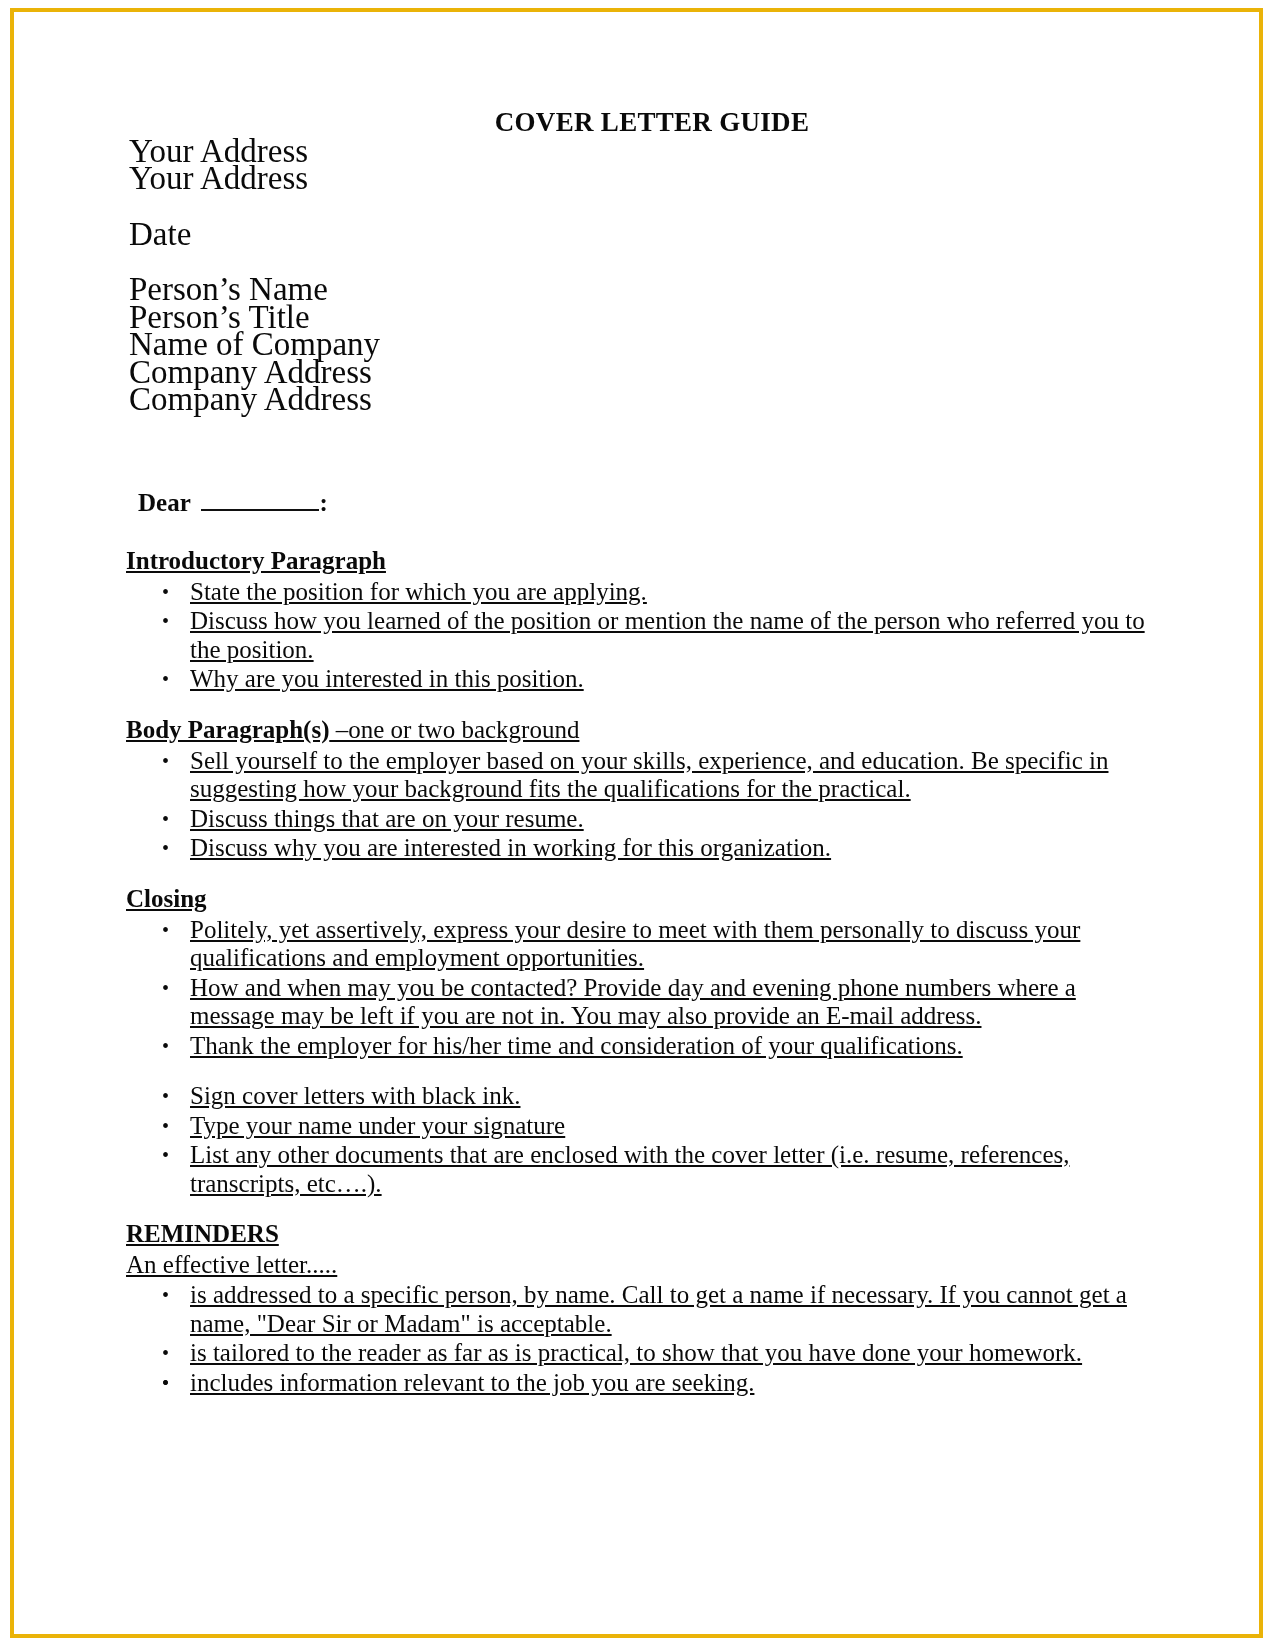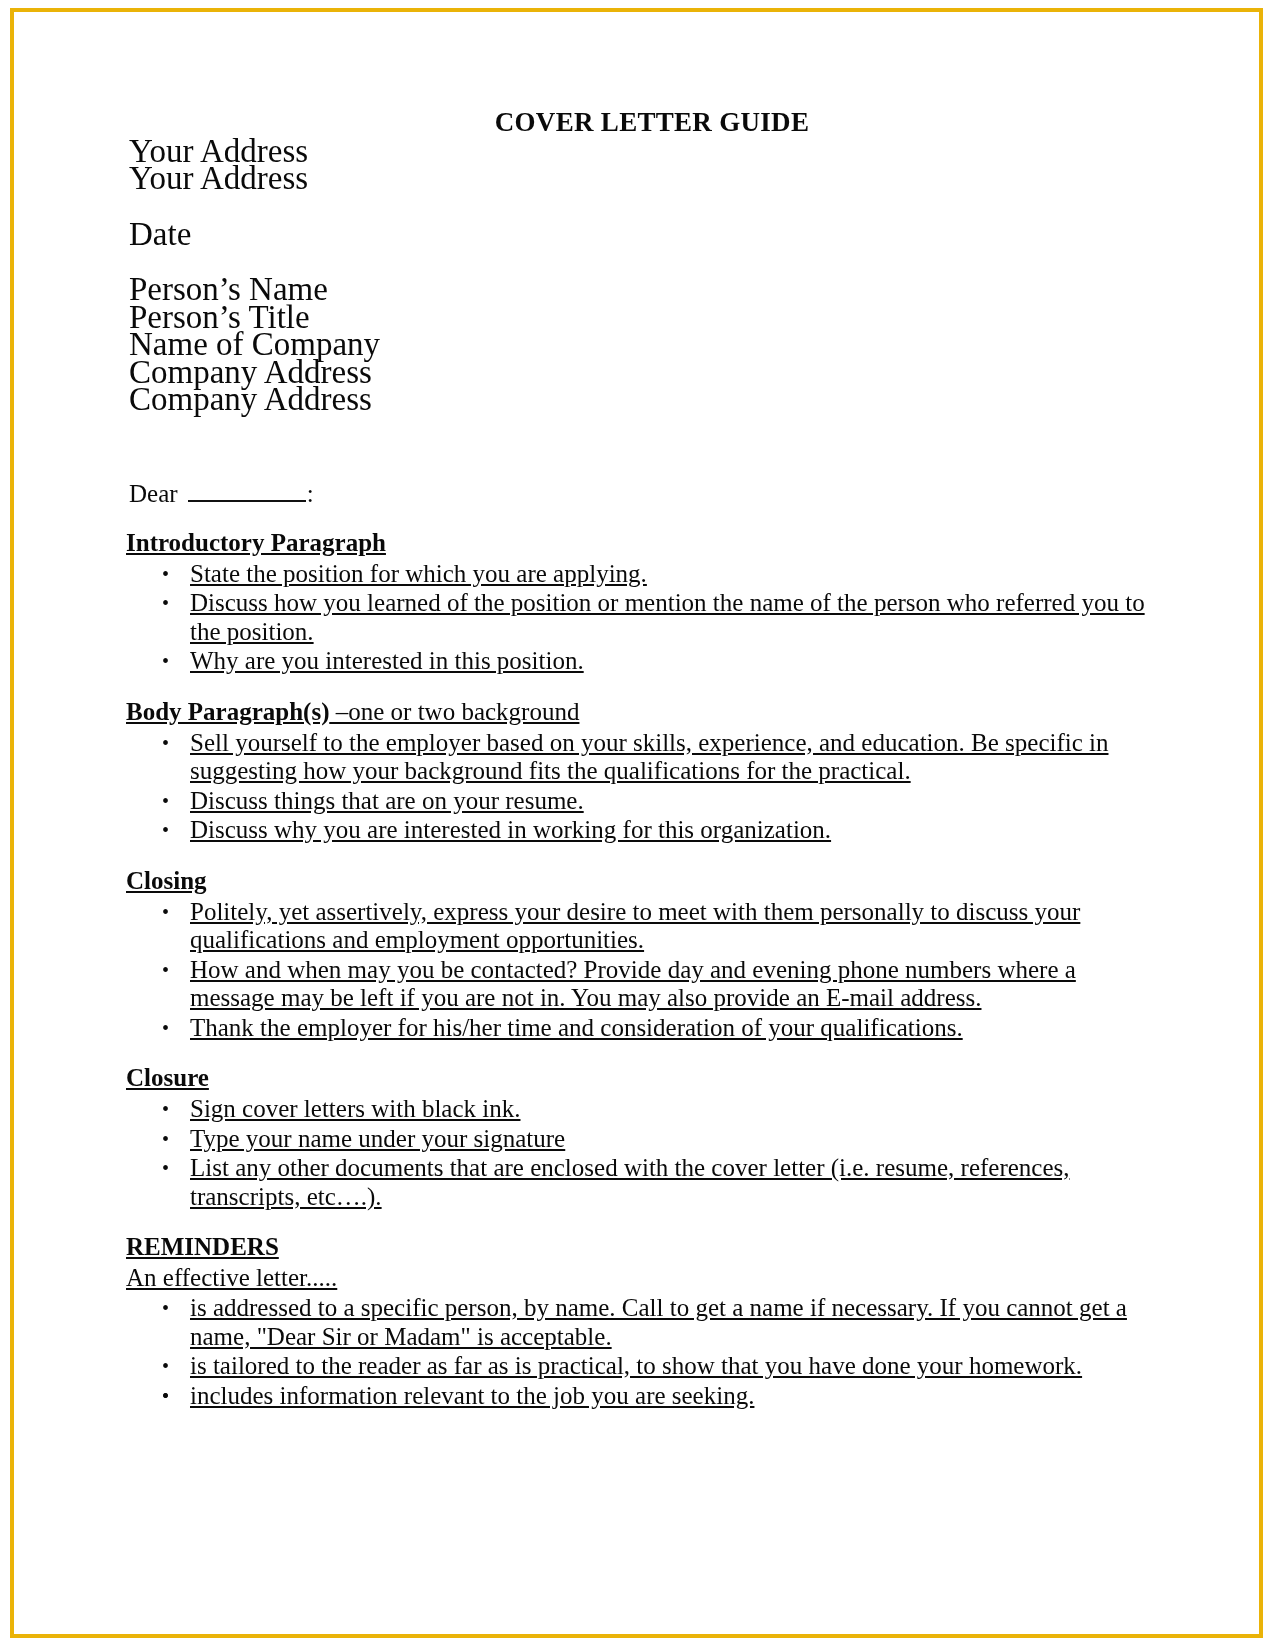--- a/index.html
+++ b/index.html
@@ -50,21 +50,22 @@
   }
 
   .spacer-sm { height: 21px; }
   .spacer-md { height: 28px; }
   .spacer-xl { height: 66px; }
 
   .salutation {
     font-size: 25px;
     line-height: 28px;
     padding-left: 11px;
-    margin: 0;
+    margin: 9px;
+    font-weight: bold;
   }
   .blank-rule {
     display: inline-block;
     width: 118px;
     border-bottom: 2px solid #111;
     height: 16px;
     vertical-align: baseline;
     margin: 0 1px 0 4px;
   }
 
@@ -169,21 +170,20 @@
       <ul class="bullets">
         <li><span class="bullet-dot">•</span><span>Politely, yet assertively, express your desire to meet with them personally to discuss your qualifications and employment opportunities.</span></li>
         <li><span class="bullet-dot">•</span><span>How and when may you be contacted? Provide day and evening phone numbers where a message may be left if you are not in. You may also provide an E-mail address.</span></li>
         <li><span class="bullet-dot">•</span><span>Thank the employer for his/her time and consideration of your qualifications.</span></li>
       </ul>
     </div>
 
     <div class="spacer-sm"></div>
 
     <div class="group">
-      <p class="section-head"><span>Closure</span><span class="suffix"></span></p>
       <ul class="bullets">
         <li><span class="bullet-dot">•</span><span>Sign cover letters with black ink.</span></li>
         <li><span class="bullet-dot">•</span><span>Type your name under your signature</span></li>
         <li><span class="bullet-dot">•</span><span>List any other documents that are enclosed with the cover letter (i.e. resume, references, transcripts, etc….).</span></li>
       </ul>
     </div>
 
     <div class="spacer-sm"></div>
 
     <div class="group">

